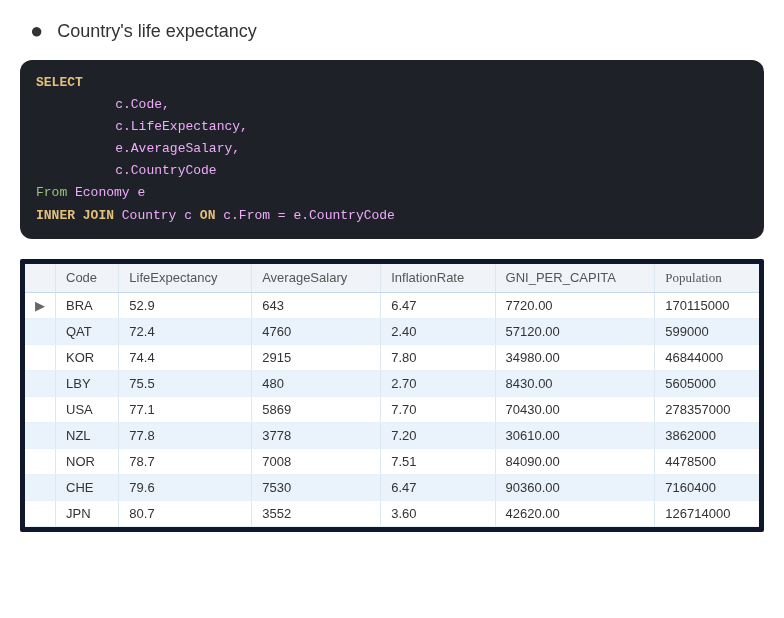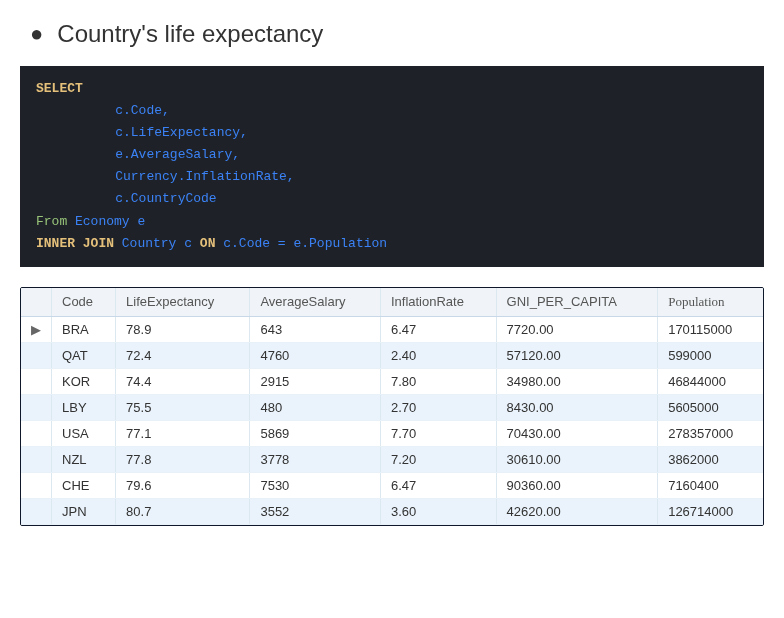--- a/index.html
+++ b/index.html
@@ -17,46 +17,46 @@
       margin-bottom: 18px;
       padding-left: 10px;
     }
     .bullet {
       font-size: 22px;
       margin-right: 14px;
       color: #333;
       line-height: 1;
     }
     .title-text {
-      font-size: 24px;
+      font-size: 18px;
       font-weight: 400;
       color: #333;
     }
 
     .code-block {
       background: #1e2228;
-      border-radius: 0;
+      border-radius: 12px;
       padding: 12px 16px;
       margin-bottom: 20px;
       font-family: 'Courier New', Courier, monospace;
       font-size: 13px;
       line-height: 1.7;
       color: #abb2bf;
     }
 
     .kw-yellow { color: #e5c07b; font-weight: bold; }
     .kw-green { color: #98c379; }
-    .kw-white { color: #3b82f6; }
+    .kw-white { color: #f0abfc; }
 
     .line { display: block; white-space: pre; }
     .indent1 { padding-left: 48px; }
 
     
     .table-container {
-      border: 1px solid #0f172a;
+      border: 5px solid #0f172a;
       border-radius: 2px;
       overflow: hidden;
       margin-top: 4px;
     }
     table {
       width: 100%;
       border-collapse: collapse;
       font-size: 13px;
       color: #333;
     }
@@ -106,49 +106,48 @@
 <div class="code-block">
 
   <span class="line"><span class="kw-yellow">SELECT</span></span>
 
   <span class="line indent1">    <span class="kw-white">c.Code,</span></span>
 
   <span class="line indent1">    <span class="kw-white">c.LifeExpectancy,</span></span>
 
   <span class="line indent1">    <span class="kw-white">e.AverageSalary,</span></span>
 
-  <span class="line indent1">    <span class="kw-white">Currency.InflationRate,</span></span>
 
 
   <span class="line indent1">    <span class="kw-white">c.CountryCode</span></span>
 
   <span class="line"><span class="kw-green">From</span><span class="kw-white"> Economy e</span></span>
 
-  <span class="line"><span class="kw-yellow">INNER JOIN</span><span class="kw-white"> Country c </span><span class="kw-yellow">ON</span><span class="kw-white"> c.Code = e.Population</span></span>
+  <span class="line"><span class="kw-yellow">INNER JOIN</span><span class="kw-white"> Country c </span><span class="kw-yellow">ON</span><span class="kw-white"> c.From = e.CountryCode</span></span>
 
 </div>
 
 <div class="table-container">
   <table>
     <thead>
       <tr>
         <th></th>
         <th>Code</th>
         <th>LifeExpectancy</th>
         <th>AverageSalary</th>
         <th>InflationRate</th>
         <th>GNI_PER_CAPITA</th>
         <th>Population</th>
       </tr>
     </thead>
     <tbody id="table-body">
     <tr>
           <td>▶</td>
           <td>BRA</td>
-          <td>78.9</td>
+          <td>52.9</td>
           <td>643</td>
           <td>6.47</td>
           <td>7720.00</td>
           <td>170115000</td>
         </tr>
         <tr>
           <td></td>
           <td>QAT</td>
           <td>72.4</td>
           <td>4760</td>
@@ -187,20 +186,29 @@
           <td></td>
           <td>NZL</td>
           <td>77.8</td>
           <td>3778</td>
           <td>7.20</td>
           <td>30610.00</td>
           <td>3862000</td>
         </tr>
         <tr>
           <td></td>
+          <td>NOR</td>
+          <td>78.7</td>
+          <td>7008</td>
+          <td>7.51</td>
+          <td>84090.00</td>
+          <td>4478500</td>
+        </tr>
+        <tr>
+          <td></td>
           <td>CHE</td>
           <td>79.6</td>
           <td>7530</td>
           <td>6.47</td>
           <td>90360.00</td>
           <td>7160400</td>
         </tr>
         <tr>
           <td></td>
           <td>JPN</td>

